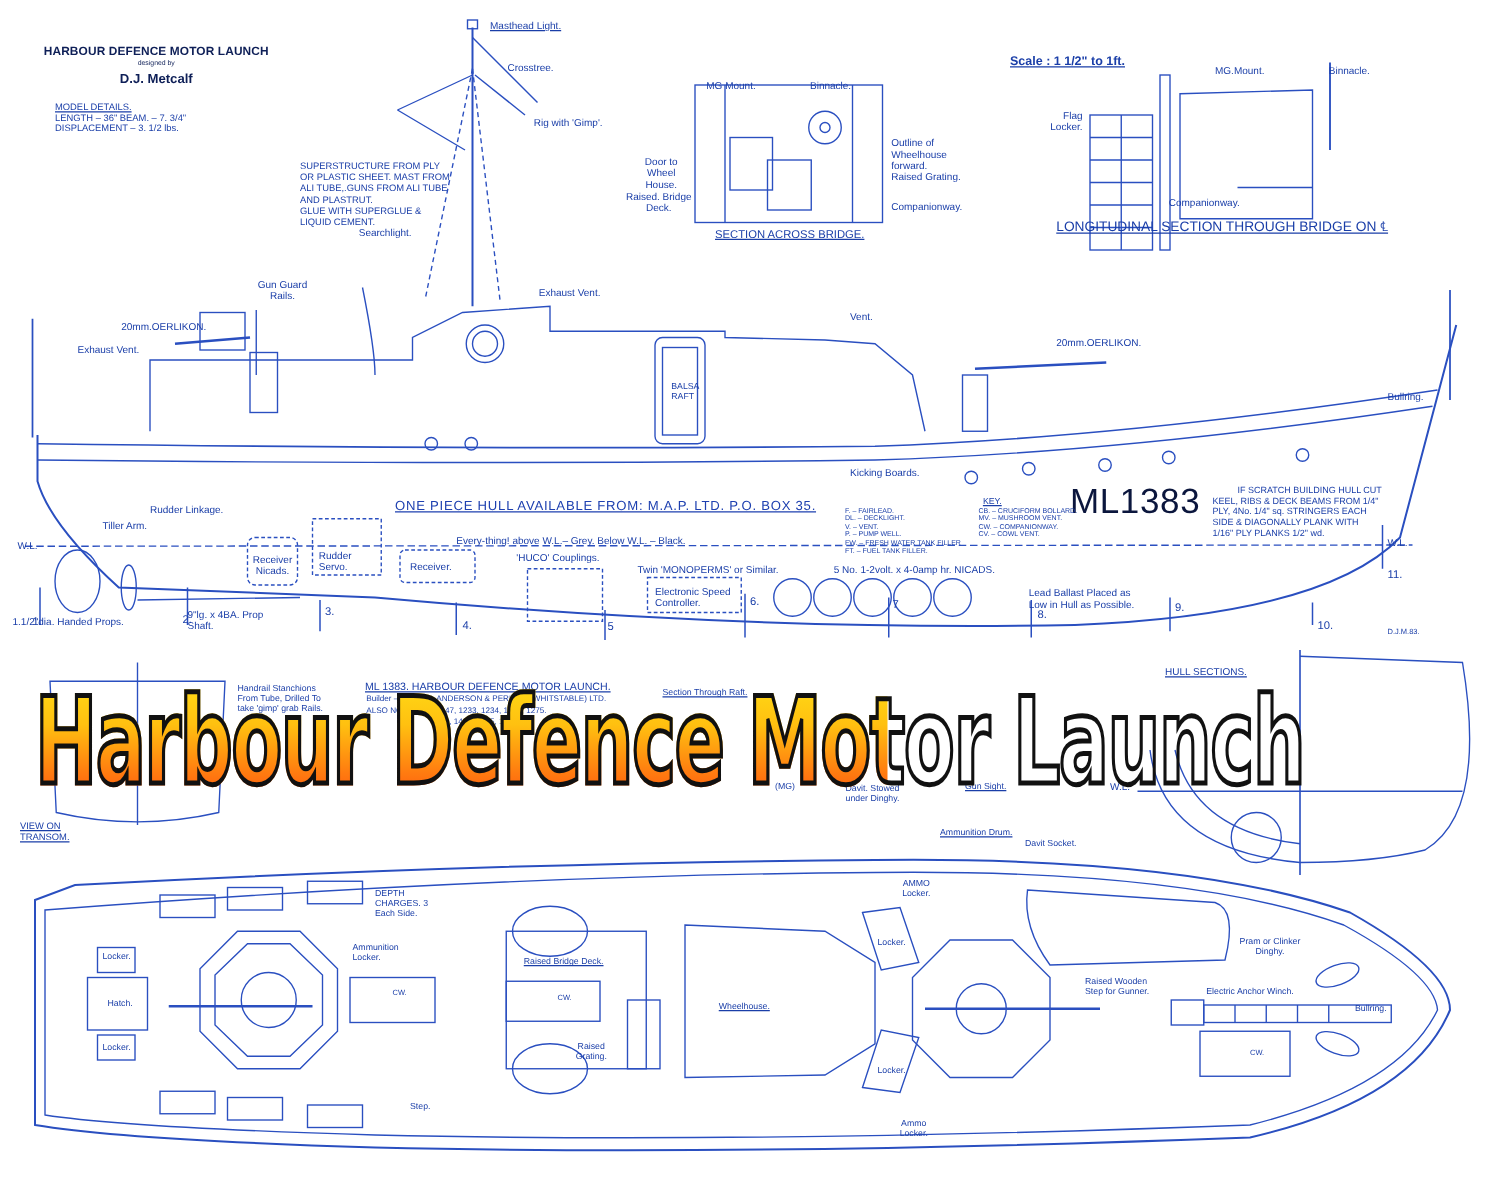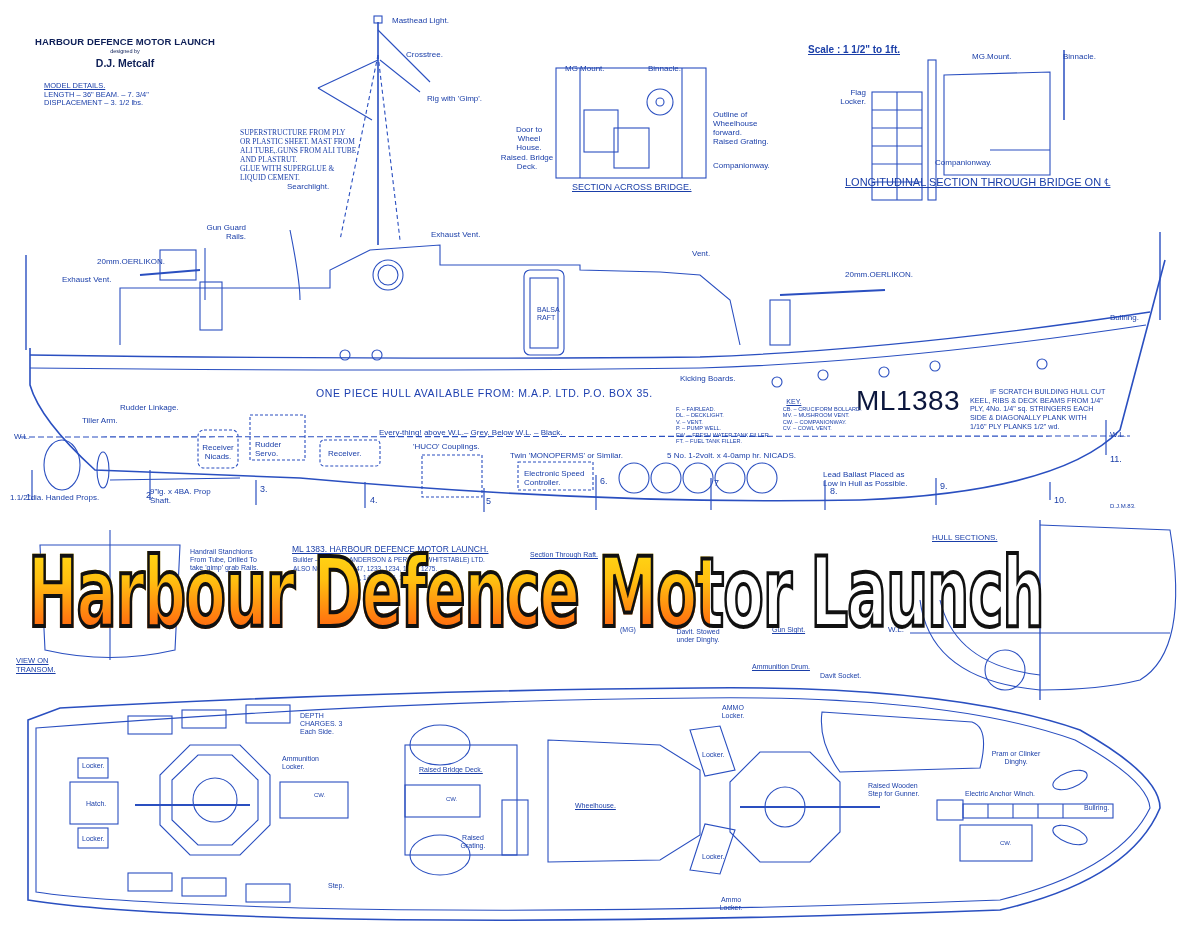--- a/index.html
+++ b/index.html
@@ -6,24 +6,24 @@
   body{width:1200px;height:947px;position:relative;overflow:hidden;font-family:"Liberation Sans",sans-serif;color:#1b3fae;}
   .lbl{position:absolute;font-family:"Liberation Sans",sans-serif;font-size:8px;color:#1a3ea8;white-space:nowrap;line-height:1.15;}
   .lbl.u{text-decoration:underline;}
   .lbl.b{font-weight:bold;}
   .title-block{position:absolute;left:30px;top:36px;text-align:center;width:190px;}
   .title-block .t1{font-weight:bold;font-size:9.5px;color:#0e1f57;letter-spacing:0.1px;}
   .title-block .t2{font-size:5.5px;color:#0e1f57;margin-top:1px;}
   .title-block .t3{font-weight:bold;font-size:10.5px;color:#0e1f57;margin-top:3px;}
   .details{position:absolute;left:44px;top:82px;font-size:7.5px;color:#1a3ea8;line-height:1.15;}
   .details .h{text-decoration:underline;}
-  .notes-block{font-size:8px;line-height:1.2;font-family:Liberation Serif, serif;}
+  .notes-block{font-size:8px;line-height:1.2;}
   .ml{position:absolute;left:856px;top:385px;font-size:28px;color:#0b163d;font-family:"Liberation Sans",sans-serif;letter-spacing:0.5px;}
   .supplier{position:absolute;left:316px;top:386px;font-size:10.5px;color:#1e40b0;line-height:1.45;}
-  .supplier div{letter-spacing:0.6px;}
+  .supplier div{text-decoration:underline;letter-spacing:0.6px;margin-top:12px;}
   .keybox{position:absolute;left:676px;top:398px;font-size:5.6px;color:#1a3ea8;line-height:1.15;}
   .keybox .kh{text-align:center;text-decoration:underline;font-size:7px;margin-left:50px;}
   .keycols{display:flex;gap:14px;}
   .banner{position:absolute;left:28px;top:528px;width:1100px;height:130px;font-family:"DejaVu Sans",sans-serif;font-weight:bold;font-size:96px;letter-spacing:-2px;line-height:130px;
     transform:scaleX(0.62);transform-origin:left center;white-space:nowrap;
     background:linear-gradient(to bottom,#ffe818 0%,#ffc010 40%,#ff7a10 70%,#ff3c0c 100%);
     -webkit-background-clip:text;background-clip:text;color:transparent;
     -webkit-text-stroke:4px #111;paint-order:stroke fill;}
   svg.draw{position:absolute;left:0;top:0;}
 </style>
@@ -205,29 +205,29 @@
 
 <div class="lbl notes-block" style="left:240px;top:128px;font-size:7.5px;">
   <div>SUPERSTRUCTURE FROM PLY</div>
   <div>OR PLASTIC SHEET. MAST FROM</div>
   <div>ALI TUBE,.GUNS FROM ALI TUBE</div>
   <div>AND PLASTRUT.</div>
   <div>GLUE WITH SUPERGLUE &amp;</div>
   <div>LIQUID CEMENT.</div>
 </div>
 
-<div class="lbl" style="left:392px;top:16px;">Masthead Light.</div>
+<div class="lbl" style="left:392px;top:16px;text-decoration:underline;">Masthead Light.</div>
 <div class="lbl" style="left:406px;top:50px;">Crosstree.</div>
 <div class="lbl" style="left:427px;top:94px;">Rig with 'Gimp'.</div>
 <div class="lbl" style="left:287px;top:182px;">Searchlight.</div>
-<div class="lbl" style="left:206px;top:223px;width:40px;white-space:normal;text-align:right;">Gun Guard Rails.</div>
+<div class="lbl" style="left:206px;top:223px;width:40px;white-space:normal;text-align:center;">Gun Guard Rails.</div>
 <div class="lbl" style="left:97px;top:257px;">20mm.OERLIKON.</div>
 <div class="lbl" style="left:62px;top:275px;">Exhaust Vent.</div>
 <div class="lbl" style="left:431px;top:230px;">Exhaust Vent.</div>
-<div class="lbl" style="left:680px;top:249px;margin-left:12px;">Vent.</div>
+<div class="lbl" style="left:680px;top:249px;">Vent.</div>
 <div class="lbl" style="left:537px;top:306px;width:30px;white-space:normal;font-size:7px;">BALSA RAFT</div>
 <div class="lbl" style="left:845px;top:270px;">20mm.OERLIKON.</div>
 <div class="lbl" style="left:1110px;top:313px;">Bullring.</div>
 <div class="lbl" style="left:680px;top:374px;">Kicking Boards.</div>
 
 <div class="supplier">
   <div>ONE PIECE HULL AVAILABLE FROM: M.A.P. LTD. P.O. BOX 35.</div>
 </div>
 
 <div class="ml">ML1383</div>
@@ -260,21 +260,21 @@
   </div>
 </div>
 
 <div class="lbl" style="left:120px;top:403px;">Rudder Linkage.</div>
 <div class="lbl" style="left:82px;top:416px;">Tiller Arm.</div>
 <div class="lbl" style="left:14px;top:432px;">W.L.</div>
 <div class="lbl" style="left:1110px;top:430px;">W.L.</div>
 <div class="lbl" style="left:201px;top:443px;width:34px;white-space:normal;text-align:center;">Receiver Nicads.</div>
 <div class="lbl" style="left:255px;top:440px;width:34px;white-space:normal;">Rudder Servo.</div>
 <div class="lbl" style="left:328px;top:449px;">Receiver.</div>
-<div class="lbl" style="left:332px;top:428px;padding-left:47px;">Every-thing! above W.L.– Grey.    Below W.L. – Black.</div>
+<div class="lbl" style="left:318px;top:428px;padding-left:47px;">Every-thing! above W.L.– Grey.    Below W.L. – Black.</div>
 <div class="lbl" style="left:413px;top:442px;">'HUCO' Couplings.</div>
 <div class="lbl" style="left:510px;top:451px;">Twin 'MONOPERMS' or Similar.</div>
 <div class="lbl" style="left:524px;top:469px;width:70px;white-space:normal;">Electronic Speed Controller.</div>
 <div class="lbl" style="left:667px;top:451px;">5 No. 1-2volt. x 4-0amp hr. NICADS.</div>
 <div class="lbl" style="left:10px;top:493px;">1.1/2"dia. Handed Props.</div>
 <div class="lbl" style="left:150px;top:487px;width:62px;white-space:normal;">9"lg. x 4BA. Prop Shaft.</div>
 <div class="lbl" style="left:823px;top:470px;width:90px;white-space:normal;">Lead Ballast Placed as Low in Hull as Possible.</div>
 <div class="lbl" style="left:1110px;top:503px;font-size:6px;">D.J.M.83.</div>
 
 <div class="lbl" style="left:26px;top:492px;font-size:9px;">1.</div>

